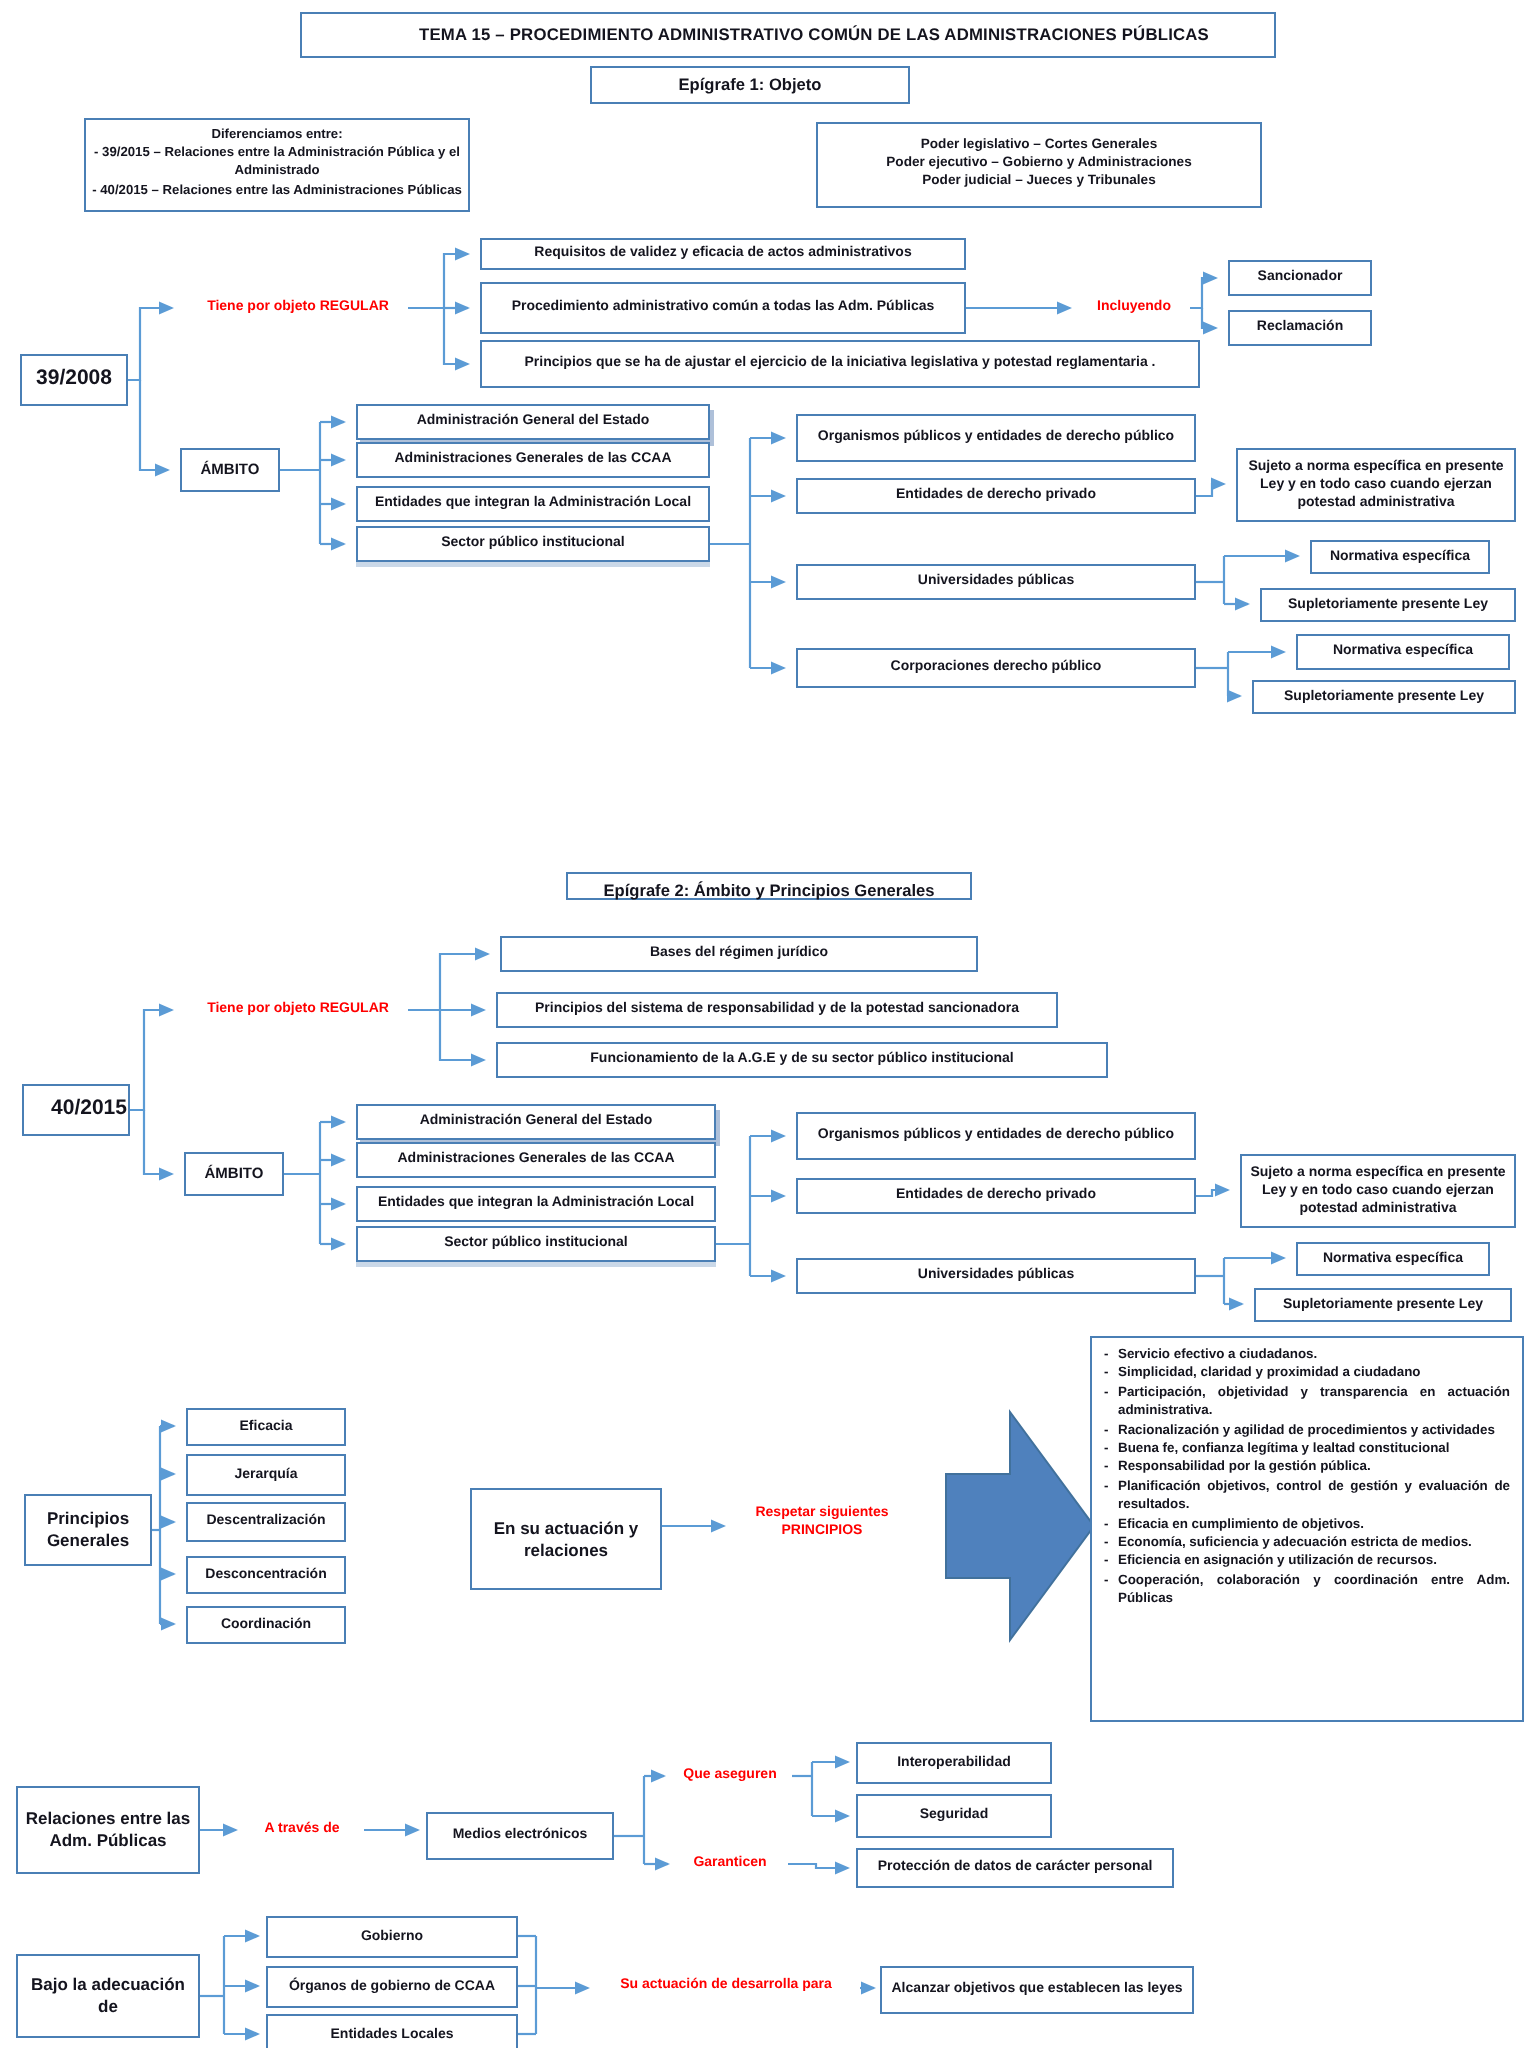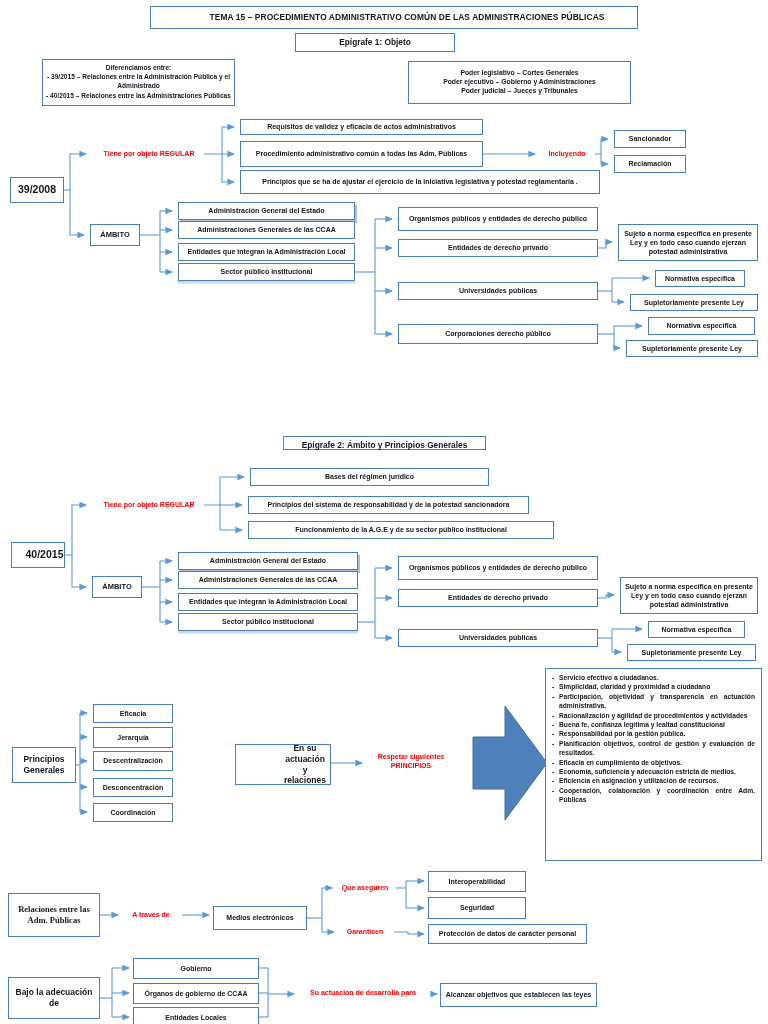--- a/index.html
+++ b/index.html
@@ -196,40 +196,40 @@
   <div class="box" style="left:648px;top:621px;width:97px;height:17px;">Normativa específica</div>
   <div class="box" style="left:627px;top:644px;width:129px;height:17px;">Supletoriamente presente Ley</div>
 
   <div class="box big" style="left:12px;top:747px;width:64px;height:36px;">Principios Generales</div>
   <div class="box" style="left:93px;top:704px;width:80px;height:19px;">Eficacia</div>
   <div class="box" style="left:93px;top:727px;width:80px;height:21px;">Jerarquía</div>
   <div class="box" style="left:93px;top:751px;width:80px;height:20px;">Descentralización</div>
   <div class="box" style="left:93px;top:778px;width:80px;height:19px;">Desconcentración</div>
   <div class="box" style="left:93px;top:803px;width:80px;height:19px;">Coordinación</div>
 
-  <div class="box big" style="left:235px;top:744px;width:96px;height:41px;padding-left:47px;">En su actuación y relaciones</div>
+  <div class="box big" style="left:235px;top:744px;width:96px;height:51px;">En su actuación y relaciones</div>
   <div class="rlabel" style="left:368px;top:752px;width:86px;">Respetar siguientes PRINCIPIOS</div>
 
   <div class="box plist" style="left:545px;top:668px;width:217px;height:193px;">
     <ul>
         <li>Servicio efectivo a ciudadanos.</li>
         <li>Simplicidad, claridad y proximidad  a ciudadano</li>
         <li>Participación, objetividad y transparencia en actuación administrativa.</li>
         <li>Racionalización y agilidad de procedimientos y actividades</li>
         <li>Buena fe, confianza legítima y lealtad constitucional</li>
         <li>Responsabilidad por la gestión pública.</li>
         <li>Planificación objetivos, control de gestión y evaluación de resultados.</li>
         <li>Eficacia en cumplimiento de objetivos.</li>
         <li>Economía, suficiencia y adecuación estricta de medios.</li>
         <li>Eficiencia en asignación y utilización de recursos.</li>
         <li>Cooperación, colaboración y coordinación entre Adm. Públicas</li>
       </ul>
   </div>
 
-  <div class="box big" style="left:8px;top:893px;width:92px;height:44px;font-family:Liberation Serif, serif;">Relaciones entre las Adm. Públicas</div>
+  <div class="box big" style="left:8px;top:893px;width:92px;height:44px;">Relaciones entre las Adm. Públicas</div>
   <div class="rlabel" style="left:122px;top:910px;width:58px;">A través de</div>
   <div class="box" style="left:213px;top:906px;width:94px;height:24px;">Medios electrónicos</div>
   <div class="rlabel" style="left:336px;top:883px;width:58px;">Que aseguren</div>
   <div class="box" style="left:428px;top:871px;width:98px;height:21px;">Interoperabilidad</div>
   <div class="box" style="left:428px;top:897px;width:98px;height:22px;">Seguridad</div>
   <div class="rlabel" style="left:338px;top:927px;width:54px;">Garanticen</div>
   <div class="box" style="left:428px;top:924px;width:159px;height:20px;">Protección de datos de carácter personal</div>
 
   <div class="box big" style="left:8px;top:977px;width:92px;height:42px;">Bajo la adecuación de</div>
   <div class="box" style="left:133px;top:958px;width:126px;height:21px;">Gobierno</div>

